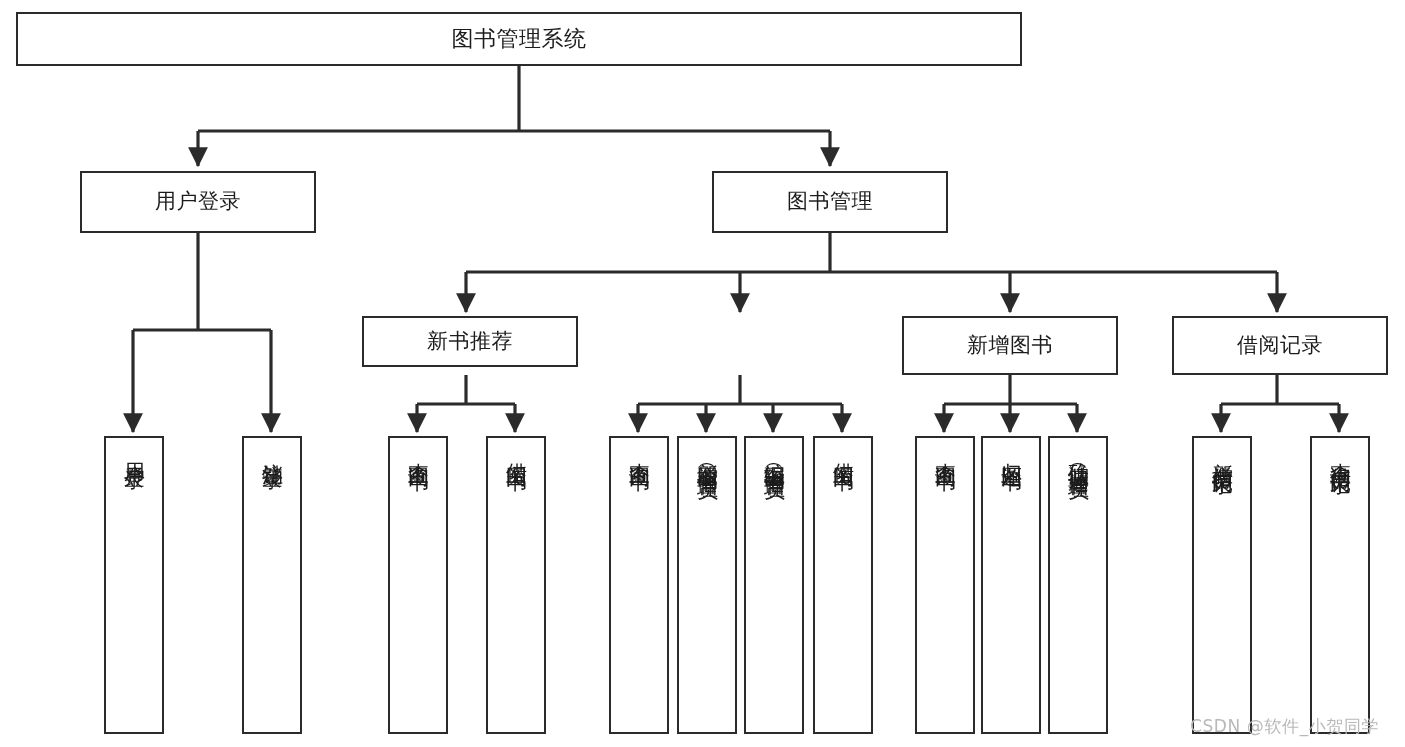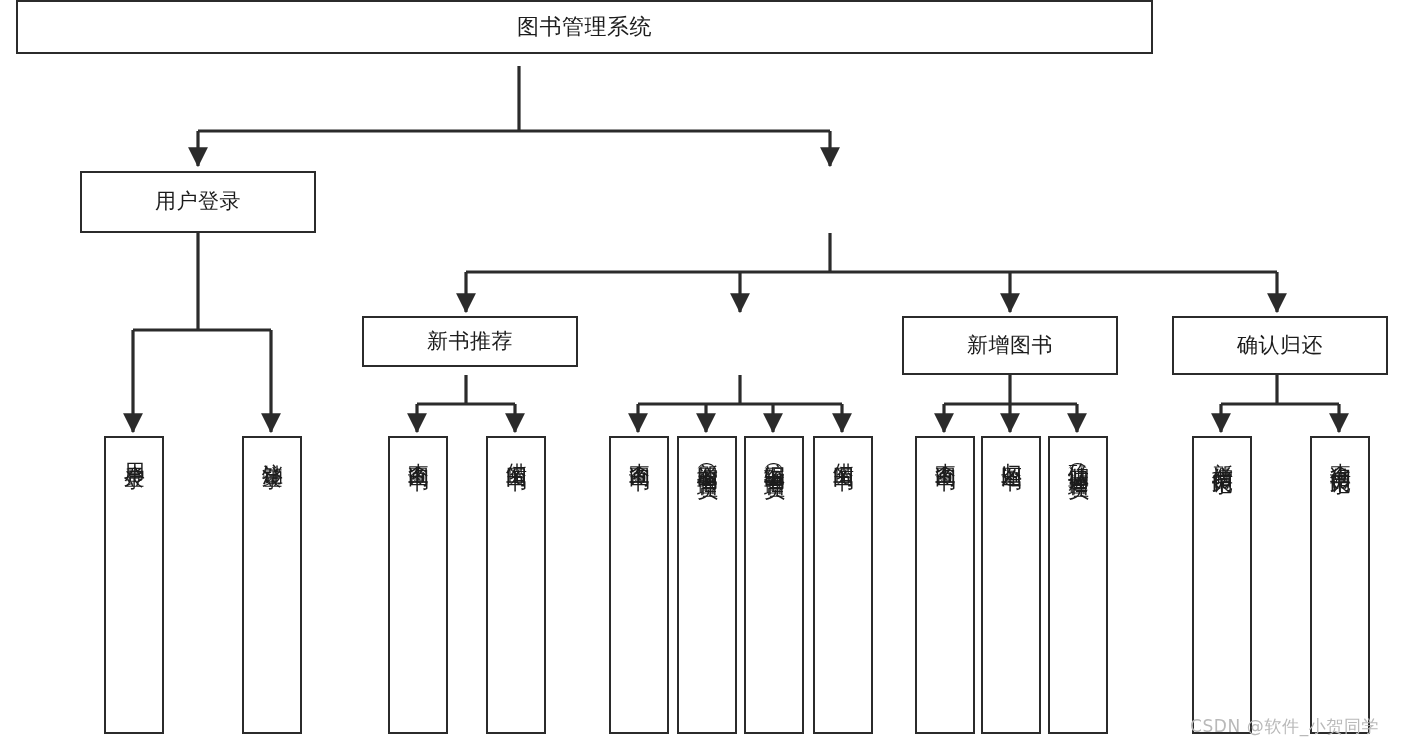--- a/index.html
+++ b/index.html
@@ -122,40 +122,43 @@
       <path d="M 1010 404 L 1010 432" marker-end="url(#arrow)"></path>
       <path d="M 1077 404 L 1077 432" marker-end="url(#arrow)"></path>
 
       <path d="M 1277 375 L 1277 404"></path>
       <path d="M 1221 404 L 1339 404"></path>
       <path d="M 1221 404 L 1221 432" marker-end="url(#arrow)"></path>
       <path d="M 1339 404 L 1339 432" marker-end="url(#arrow)"></path>
     </g>
   </svg>
 
-  <div id="node-root" class="node horiz" style="left:16px; top:0; width:1137px; height:54px;">
+  <div id="node-root" class="node horiz" style="left:16px; top:12px; width:1006px; height:54px;">
     <span class="label">图书管理系统</span>
   </div>
 
   <div class="node horiz" style="left:80px; top:171px; width:236px; height:62px;">
     <span class="label">用户登录</span>
   </div>
 
+  <div class="node horiz" style="left:712px; top:171px; width:236px; height:62px;">
+    <span class="label">图书管理</span>
+  </div>
 
   <div class="node horiz" style="left:362px; top:316px; width:216px; height:51px;">
     <span class="label">新书推荐</span>
   </div>
 
 
   <div class="node horiz" style="left:902px; top:316px; width:216px; height:59px;">
     <span class="label">新增图书</span>
   </div>
 
   <div class="node horiz" style="left:1172px; top:316px; width:216px; height:59px;">
-    <span class="label">确认归还</span>
+    <span class="label">借阅记录</span>
   </div>
 
   <div class="node vert" style="left:104px; top:436px; width:60px; height:298px;">
     <span class="label">用户登录</span>
   </div>
 
   <div class="node vert" style="left:242px; top:436px; width:60px; height:298px;">
     <span class="label">注销登录</span>
   </div>
 

